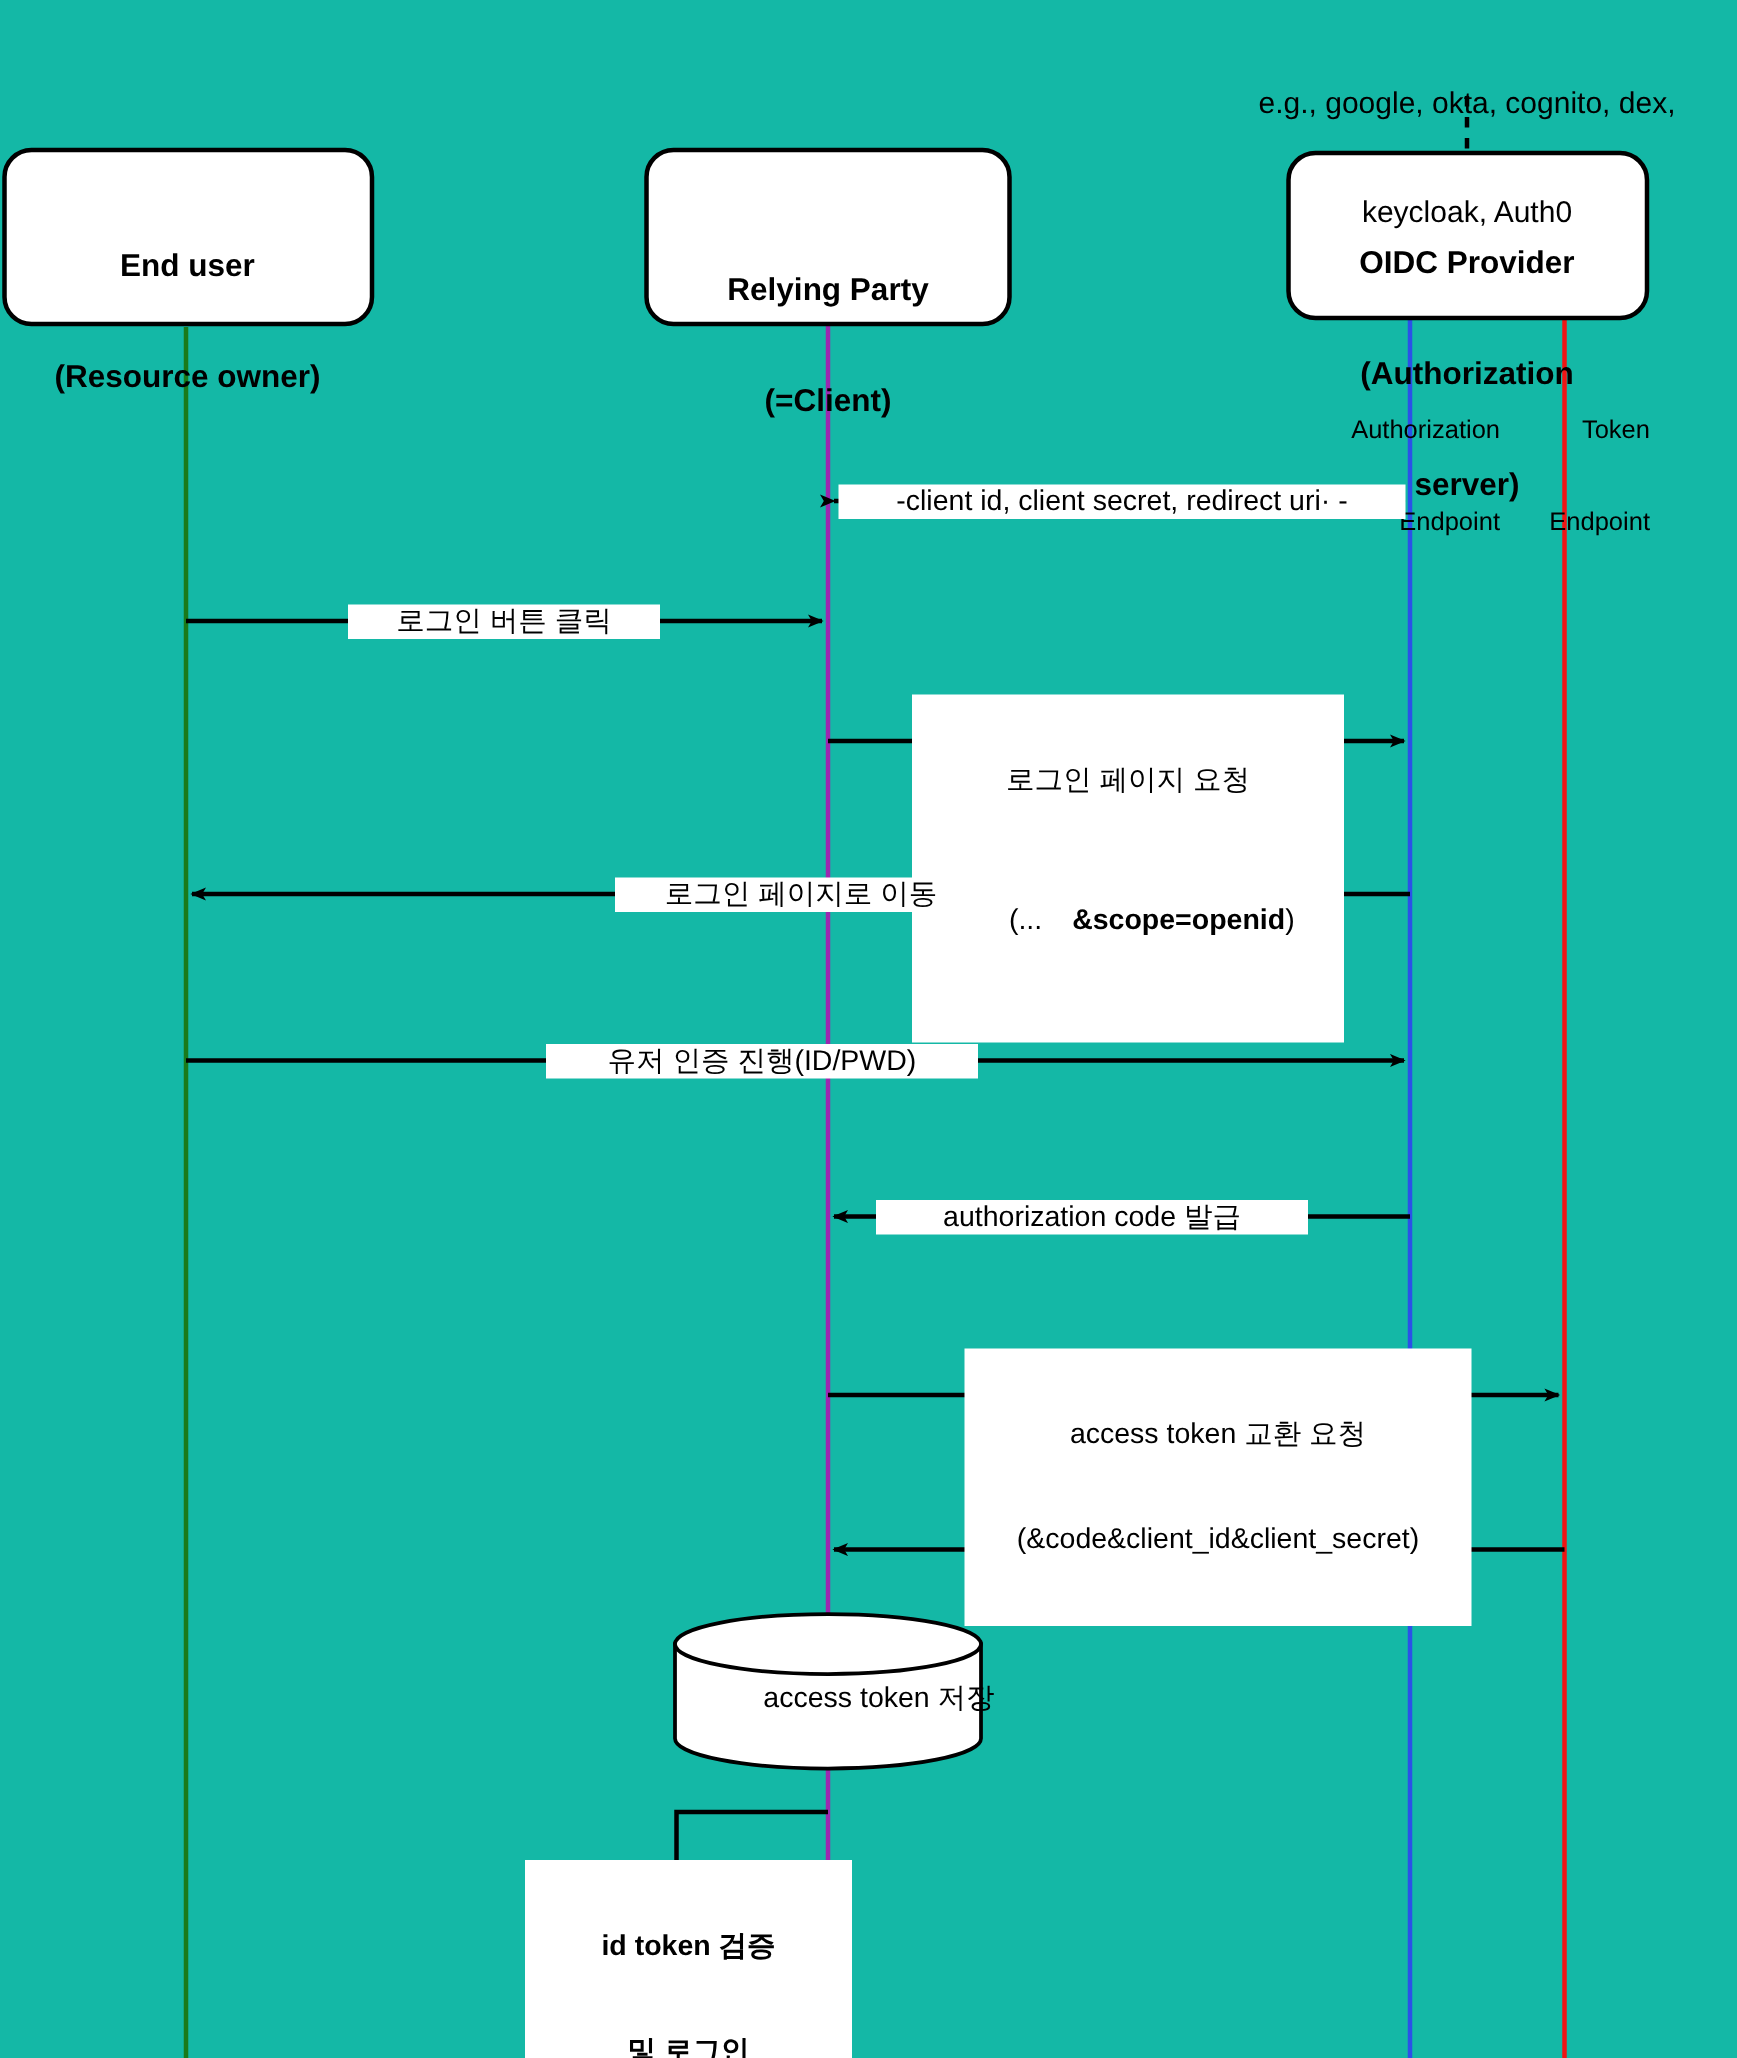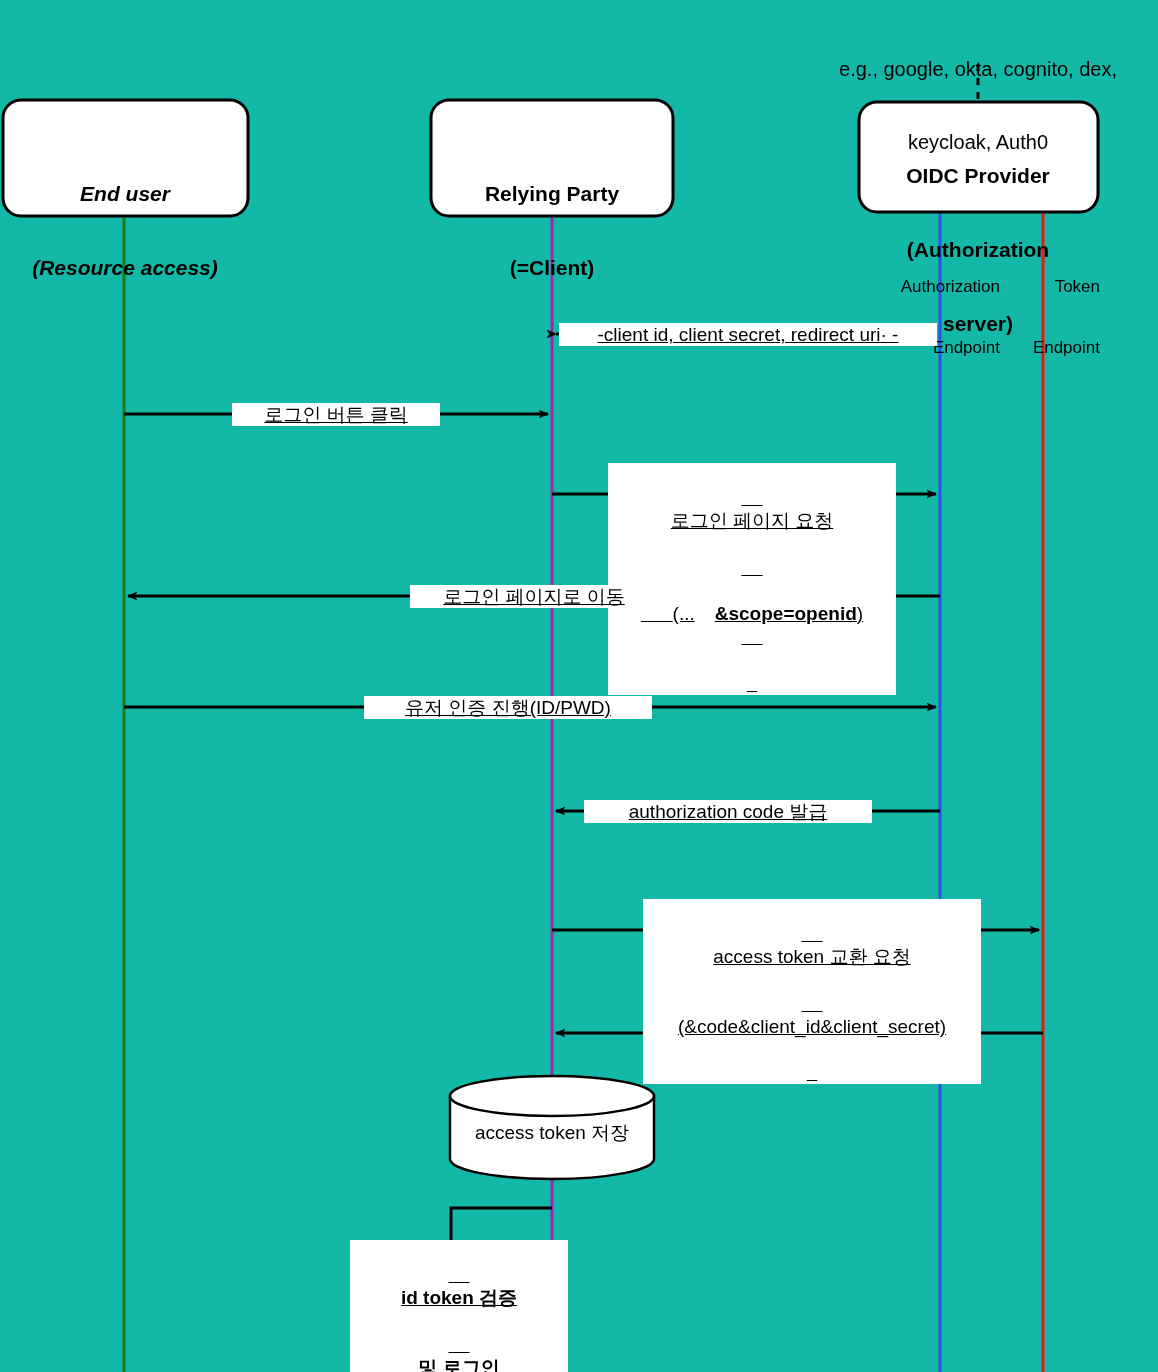--- a/index.html
+++ b/index.html
@@ -45,32 +45,32 @@
     font-size: 17px;
     text-align: right;
     line-height: 1.2;
   }
   .msg-label {
     font-size: 19px;
     text-align: center;
     background: #ffffff;
     padding: 0 4px;
     line-height: 1.22;
-    text-decoration: underline;
   }
   .msg-label.bold {
     font-weight: bold;
   }
   .msg-label b {
     font-weight: bold;
     margin-left: 20px;
   }
   .db-label {
     font-size: 19px;
     text-align: center;
+    margin-left: 34px;
   }
   .centered {
     transform: translateX(-50%);
   }
 </style>
 </head>
 <body>
 
 <div id="diagram-root">
 
@@ -117,23 +117,23 @@
     </g>
 
     <path d="M552,1208 L451,1208 L451,1248 M451,1288 L451,1328 L544,1328" fill="none" stroke="#000" stroke-width="3" marker-end="url(#arrowR)"></path>
   </svg>
 
   <div class="txt note-label centered" style="left:978px; top:8px; width:380px;">
     <div>e.g., google, okta, cognito, dex,</div>
     <div>keycloak, Auth0</div>
   </div>
 
-  <div class="txt actor-label centered" style="left:125px; top:132px; width:240px;font-style:italic;">
+  <div class="txt actor-label centered" style="left:125px; top:116px; width:240px;">
     <div>End user</div>
-    <div>(Resource access)</div>
+    <div>(Resource owner)</div>
   </div>
 
   <div class="txt actor-label centered" style="left:552px; top:132px; width:238px;">
     <div>Relying Party</div>
     <div>(=Client)</div>
   </div>
 
   <div class="txt actor-label centered" style="left:978px; top:114px; width:236px;">
     <div>OIDC Provider</div>
     <div>(Authorization</div>

